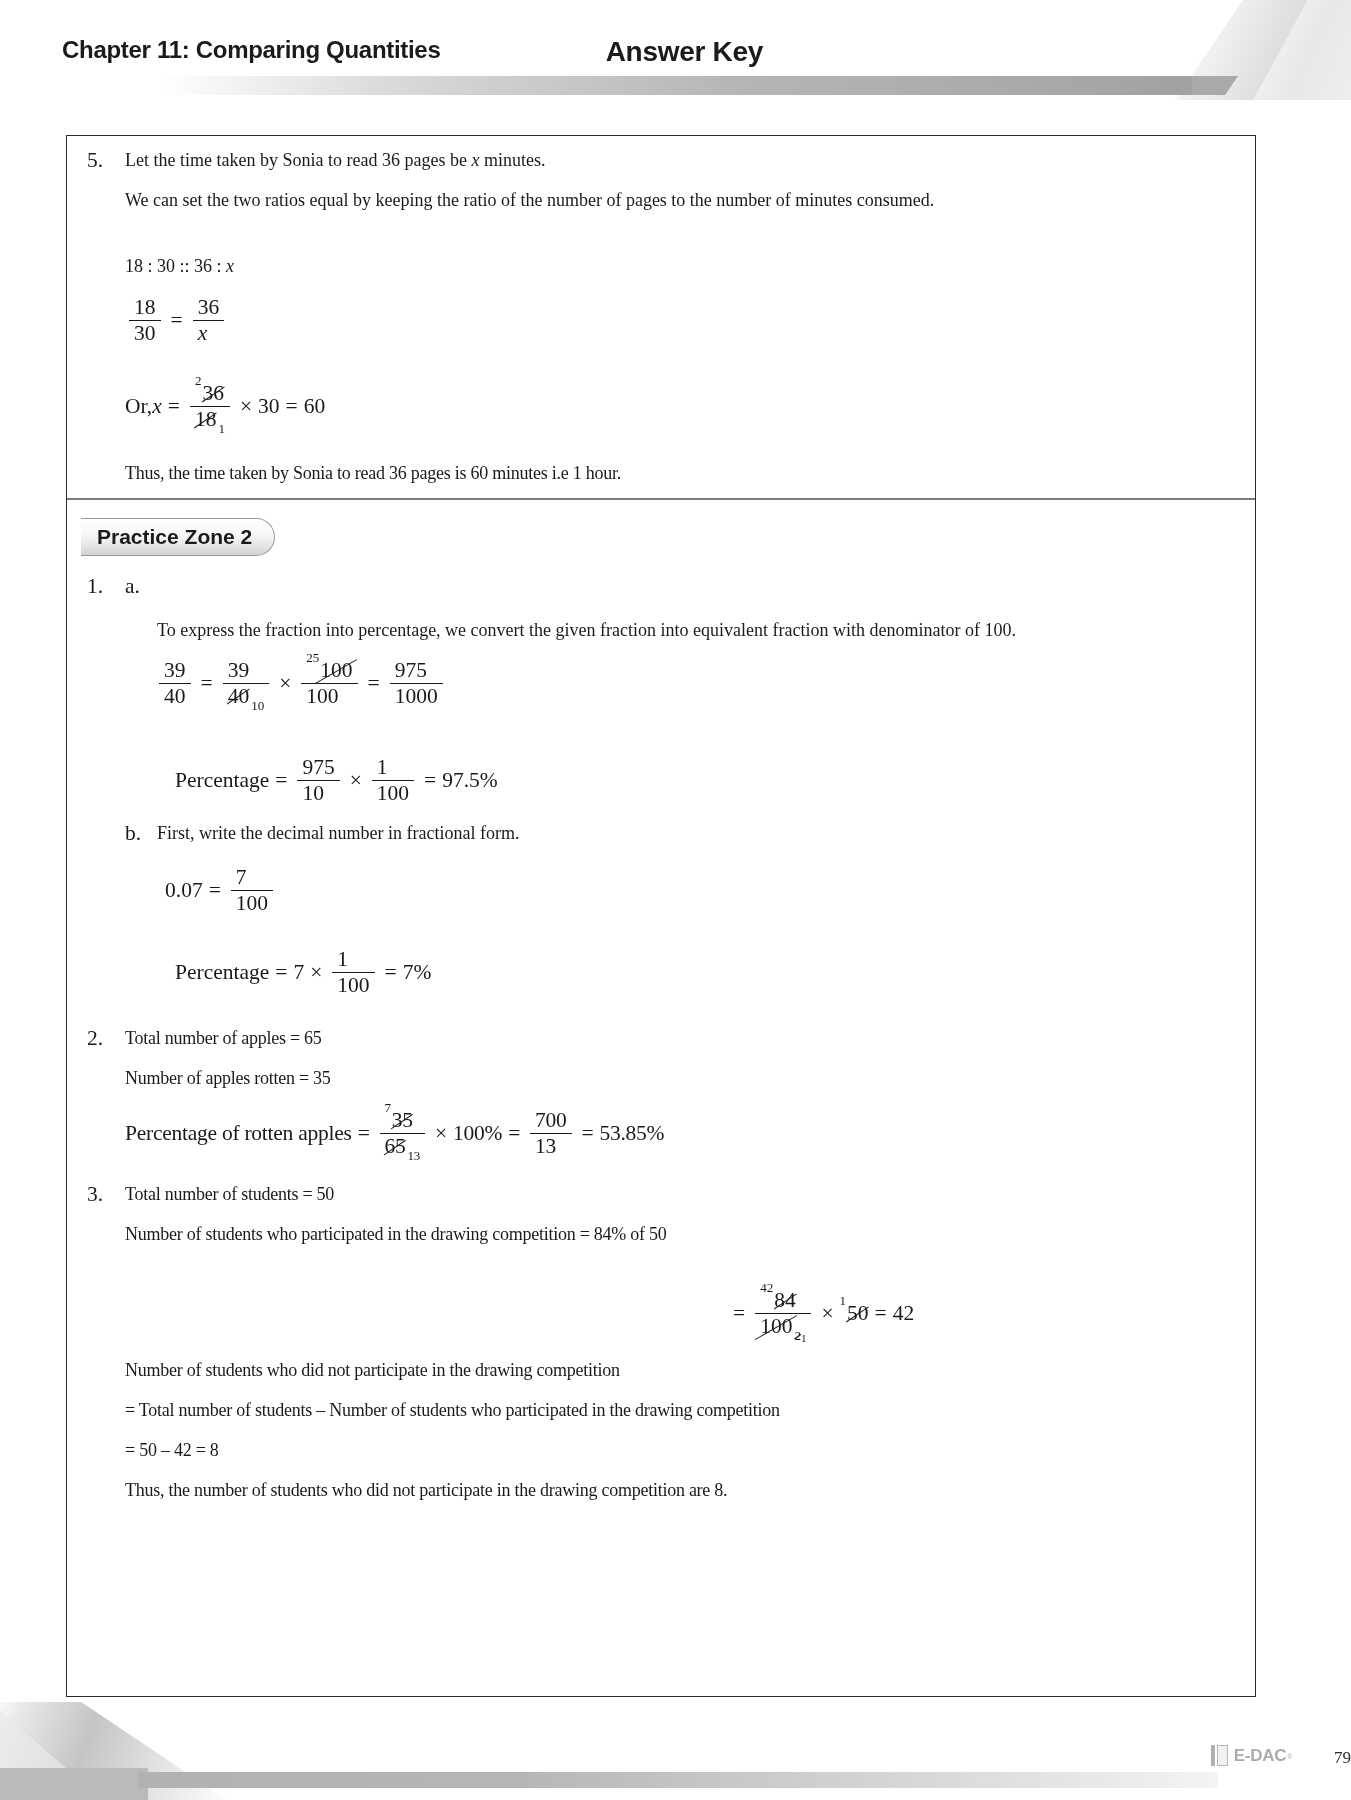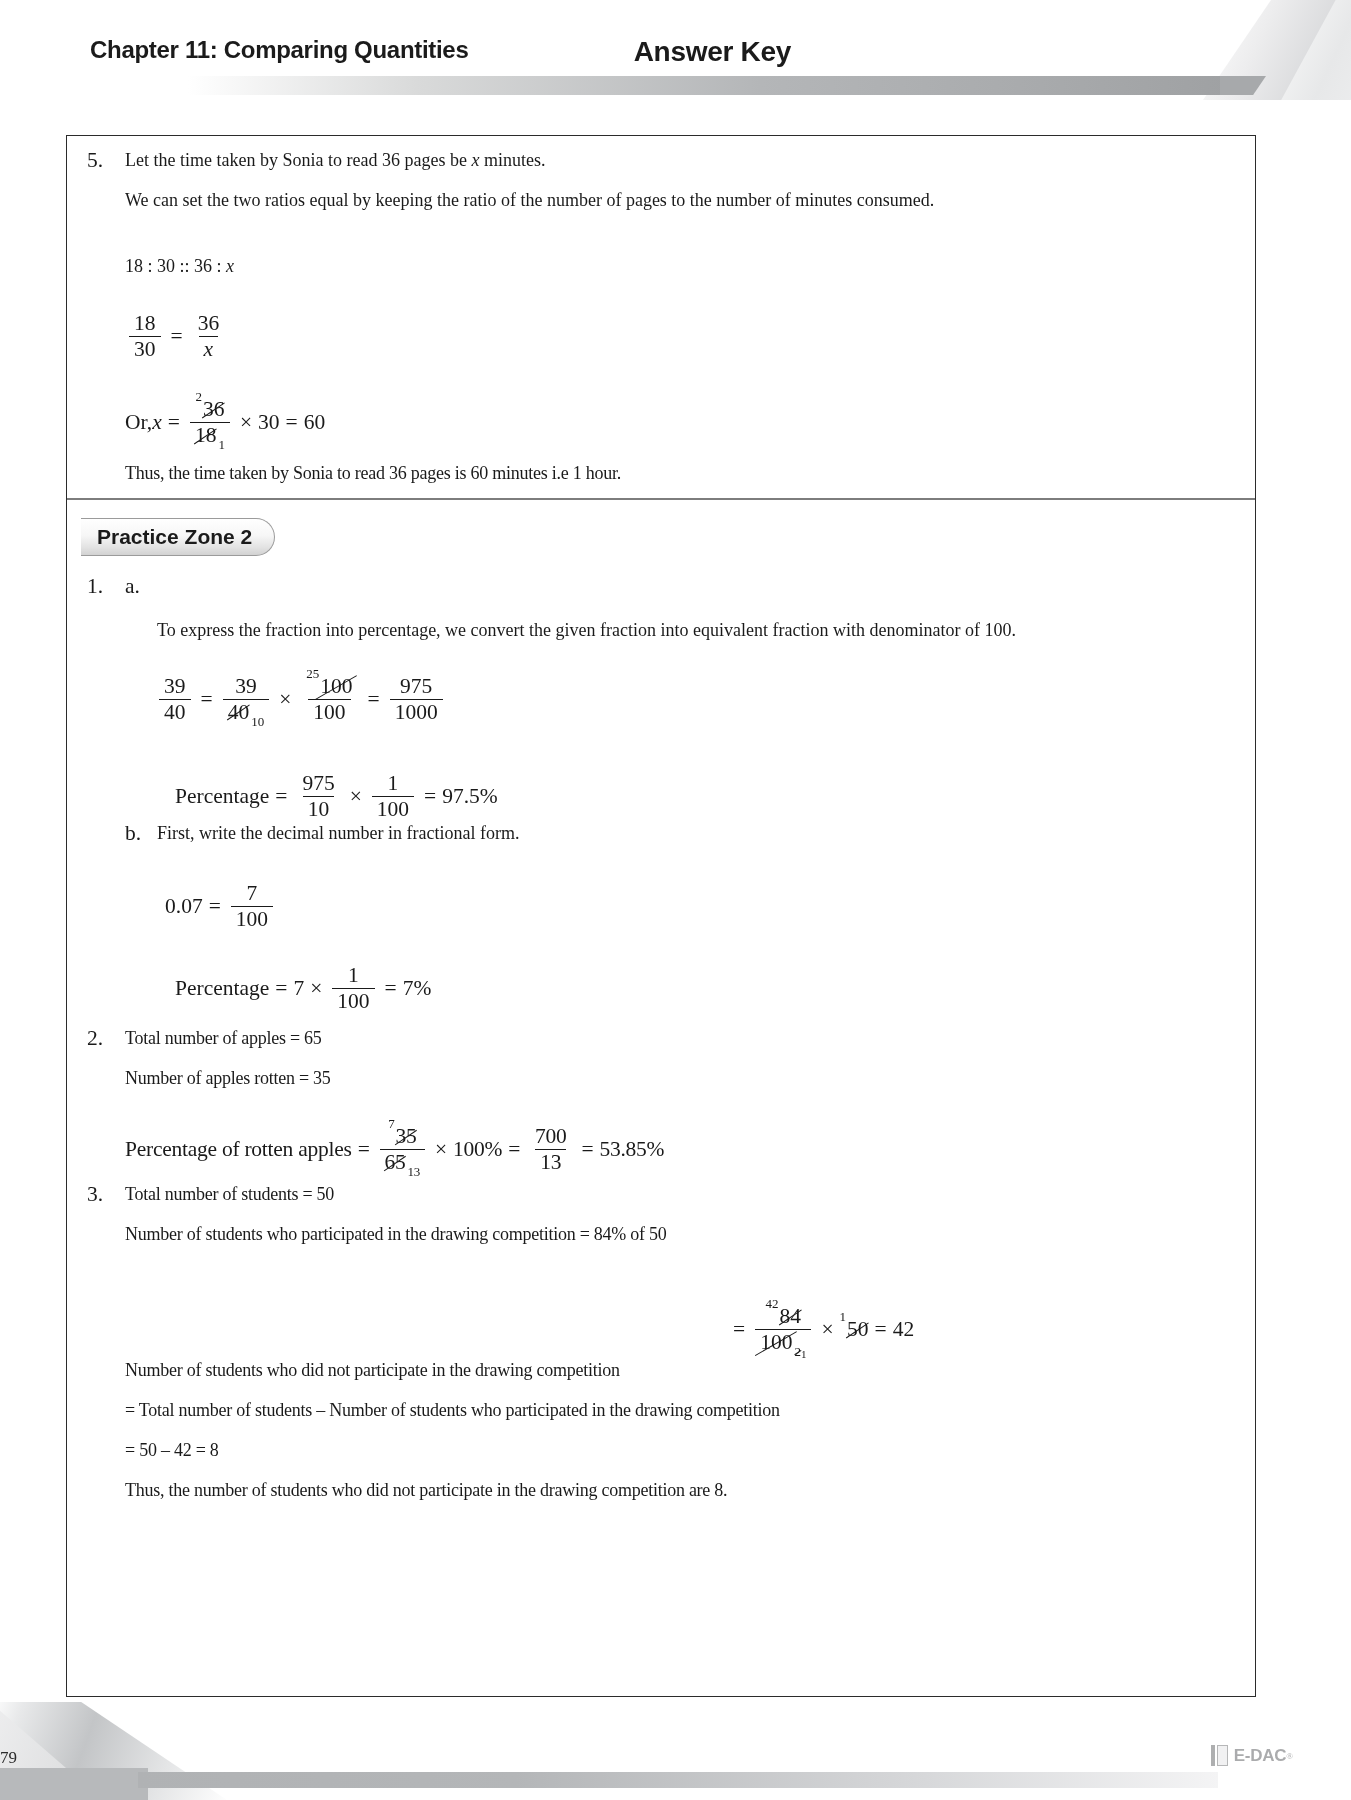--- a/index.html
+++ b/index.html
@@ -15,21 +15,20 @@
     color: #1a1a1a;
     overflow: hidden;
   }
 
   
   .header {
     position: absolute;
     top: 0; left: 0;
     width: 1095px;
     height: 110px;
-    margin-left: 28px;
   }
   .header-title {
     position: absolute;
     left: 62px;
     top: 36px;
     font-family: "Liberation Sans", "DejaVu Sans", sans-serif;
     font-weight: bold;
     font-size: 24px;
     letter-spacing: -0.3px;
     color: #1b1b1b;
@@ -108,23 +107,22 @@
   .eq {
     position: absolute;
     display: flex;
     align-items: center;
     font-size: 21.5px;
     white-space: nowrap;
   }
   .frac {
     display: inline-flex;
     flex-direction: column;
-    align-items: center;
     vertical-align: middle;
-    margin: 16px 4px;
+    margin: 0 4px;
     line-height: 1.08;
   }
   .frac > .n { padding: 0 5px 1px 5px; }
   .frac > .d { padding: 1px 5px 0 5px; border-top: 1.4px solid #1a1a1a; }
   .op { margin: 0 6px; }
   .sup-small {
     font-size: 13px;
     vertical-align: super;
     position: relative;
     top: -7px;
@@ -172,21 +170,21 @@
     border-left: none;
     border-radius: 0 20px 20px 0;
     box-sizing: border-box;
   }
 
   
   .page-number {
     position: absolute;
     left: 0; right: 0;
     top: 1748px;
-    text-align: left;
+    text-align: right;
     font-size: 17px;
     color: #2b2b2b;
     font-family: "Liberation Serif", serif;
   }
   .ftr-band {
     position: absolute;
     left: 138px;
     top: 1772px;
     width: 1080px;
     height: 16px;

